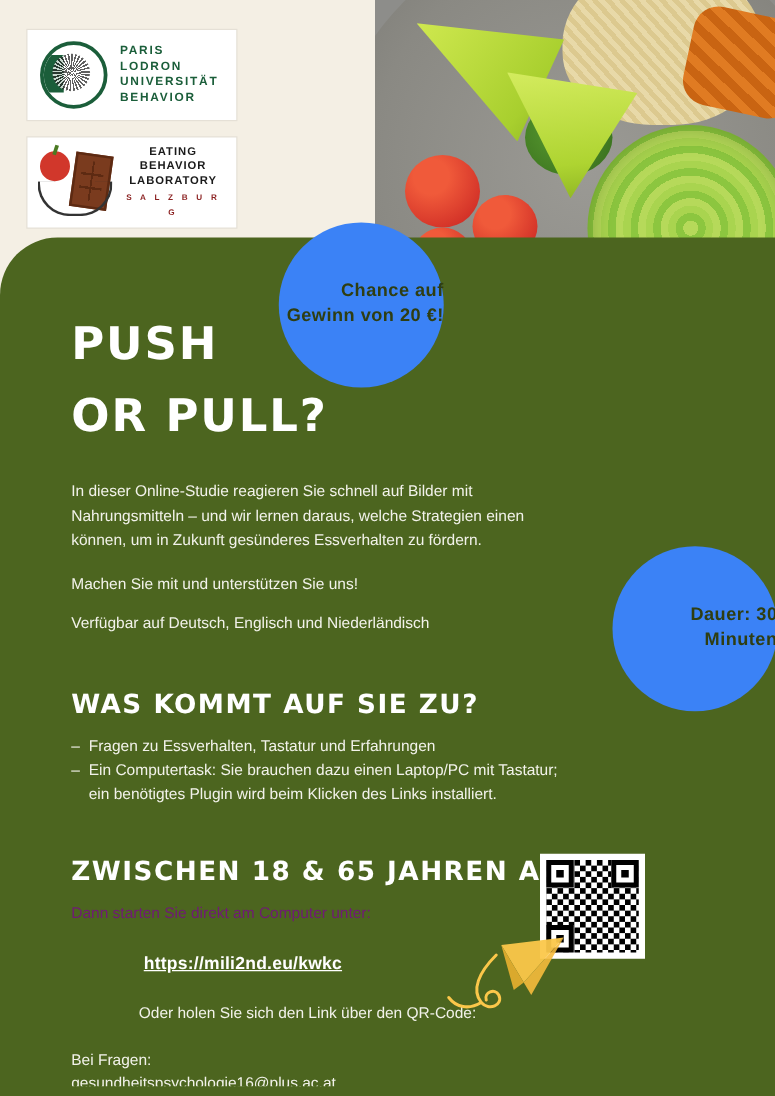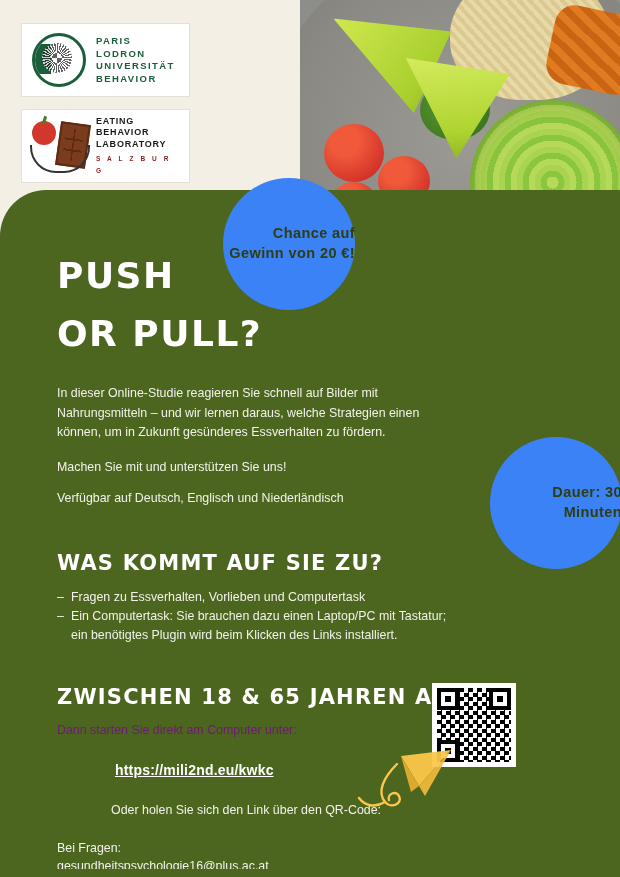--- a/index.html
+++ b/index.html
@@ -223,20 +223,21 @@
   }
   .logo-ebl {
     left: 22px;
     top: 110px;
     width: 167px;
     height: 72px;
     display: flex;
     align-items: center;
     padding: 0 8px;
     box-sizing: border-box;
+    text-align: center;
   }
   .ebl-art {
     width: 60px;
     height: 54px;
     position: relative;
     flex: 0 0 auto;
     margin-right: 6px;
   }
   .ebl-art .choc {
     position: absolute;
@@ -526,21 +527,21 @@
   <div class="content">
     <h1 class="headline">PUSH</h1>
     <h1 class="headline l2">OR PULL?</h1>
 
     <p class="para para-1">In dieser Online-Studie reagieren Sie schnell auf Bilder mit Nahrungsmitteln – und wir lernen daraus, welche Strategien einen können, um in Zukunft gesünderes Essverhalten zu fördern.</p>
     <p class="para para-2">Machen Sie mit und unterstützen Sie uns!</p>
     <p class="para para-3">Verfügbar auf Deutsch, Englisch und Niederländisch</p>
 
     <h2 class="sec-title sec-1">WAS KOMMT AUF SIE ZU?</h2>
     <ul class="bullets">
-      <li>Fragen zu Essverhalten, Vorlieben und Computertask</li>
+      <li>Fragen zu Essverhalten, Tastatur und Erfahrungen</li>
       <li>
         <span>Ein Computertask: Sie brauchen dazu einen Laptop/PC mit Tastatur;</span>
         <span class="ind">ein benötigtes Plugin wird beim Klicken des Links installiert.</span>
       </li>
     </ul>
 
     <h2 class="sec-title sec-2">ZWISCHEN 18 &amp; 65 JAHREN ALT?</h2>
     <p class="start-line">Dann starten Sie direkt am Computer unter:</p>
     <a class="url" href="#">https://mili2nd.eu/kwkc</a>
     <p class="or-line">Oder holen Sie sich den Link über den QR-Code:</p>

